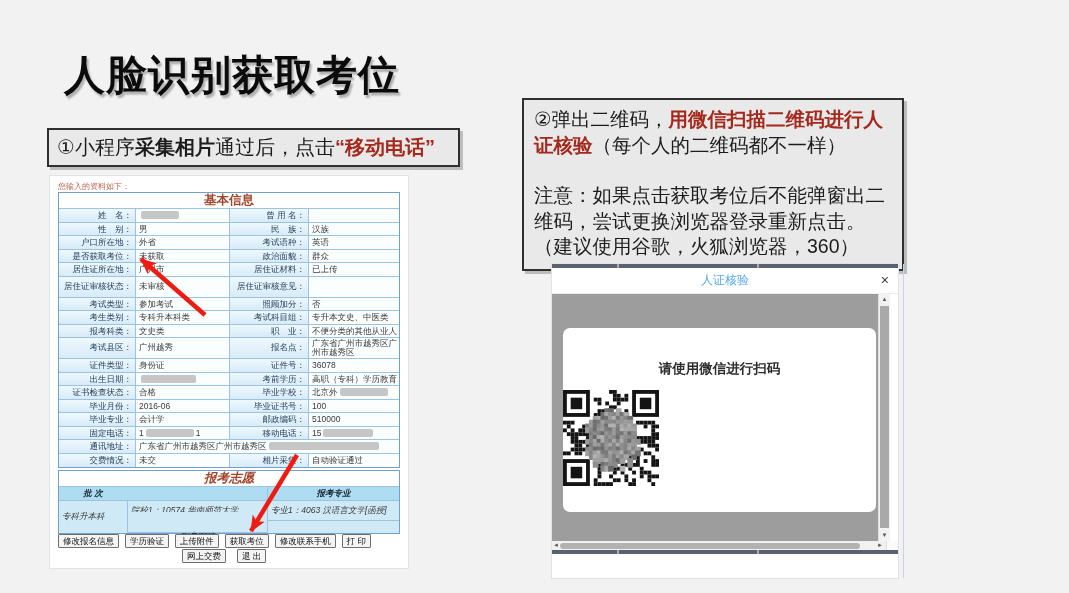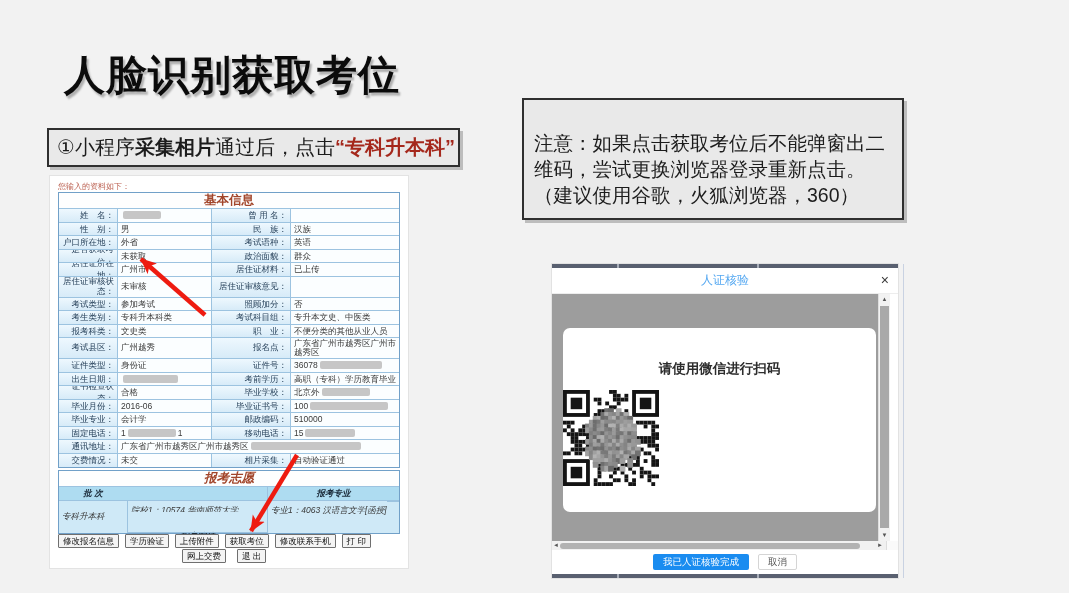--- a/index.html
+++ b/index.html
@@ -23,35 +23,35 @@
   .ttl{height:15px;line-height:15px;text-align:center;font-weight:bold;font-size:12.5px;
        color:#a2452a;border-bottom:1px solid #9cc3e0;background:#fefefe;}
   .frow{display:flex;border-bottom:1px solid #9cc3e0;height:13.5px;box-sizing:border-box;align-items:stretch;}
   .frow:last-child{border-bottom:none;}
   .frow.tall{height:21px;}
   .fcell{box-sizing:border-box;overflow:hidden;line-height:12.5px;display:flex;align-items:center;}
   .tall .fcell{line-height:9.5px;}
   .flab{background:linear-gradient(180deg,#eef8fe,#d7ebf8);color:#27415a;justify-content:flex-end;
         text-align:right;padding-right:3px;}
   .fval{background:#fbfeff;padding-left:3px;border-left:1px solid #9cc3e0;flex-wrap:wrap;}
-  .c0{width:58px;flex:none;}
+  .c0{width:76px;flex:none;}
   .c1{width:95px;flex:none;border-right:1px solid #9cc3e0;}
   .c2{width:78px;flex:none;background:linear-gradient(180deg,#eef8fe,#d7ebf8);}
   .c3{flex:1;}
   .cfull{flex:1;}
   .blur{display:inline-block;height:8px;background:#c6c6c6;border-radius:2px;margin:0 2px;flex:none;}
   
   .wtable{position:absolute;left:8px;top:294px;width:342px;border:1px solid #71a0c8;background:#fff;box-sizing:border-box;font-style:italic;}
   .whead{display:flex;height:13px;background:#aedcf1;font-weight:bold;border-bottom:1px solid #9cc3e0;}
   .wh{box-sizing:border-box;text-align:center;line-height:12px;color:#1b2b3a;}
   .wh1{width:68px;}.wh2{width:140px;border-left:1px solid #9cc3e0;margin-top:43px;}.wh3{flex:1;border-left:1px solid #9cc3e0;}
   .wdata{display:flex;height:32px;background:#cfe9f7;}
   .wbatch{width:68px;box-sizing:border-box;display:flex;align-items:center;padding-left:3px;}
   .wcol{width:140px;box-sizing:border-box;border-left:1px solid #9cc3e0;display:flex;flex-direction:column;gap:20px;}
-  .wmaj{flex:1;box-sizing:border-box;border-left:1px solid #9cc3e0;display:flex;flex-direction:row;}
+  .wmaj{flex:1;box-sizing:border-box;border-left:1px solid #9cc3e0;display:flex;flex-direction:column;}
   .wsub1{height:19px;line-height:18px;padding-left:3px;overflow:hidden;}
   .wsub2{flex:1;border-top:1px solid #9cc3e0;}
   
   .btnrow1{position:absolute;left:8px;top:358px;width:313px;display:flex;justify-content:space-between;}
   .fbtn{font-family:inherit;font-size:8.5px;color:#111;background:#f4f4f4;border:1px solid #6f6f6f;
         border-radius:1px;padding:1px 4px;line-height:10px;cursor:pointer;}
   .b2a{position:absolute;left:132px;top:373px;}
   .b2b{position:absolute;left:187px;top:373px;}
   
   .arrows{position:absolute;left:0;top:0;width:1069px;height:593px;pointer-events:none;z-index:6;}
@@ -85,24 +85,25 @@
   .winline{position:absolute;left:903px;top:264px;width:1px;height:314px;background:#c9d2e2;}
 </style>
 </head>
 <body>
 
 <div class="stage">
 
   <div class="headline">人脸识别获取考位</div>
 
   <div class="ibox step1">
-    <span>①小程序</span><b>采集相片</b><span>通过后，点击</span><b class="red-b">“专科升本科”</b>
+    <span>①小程序</span><b>采集相片</b><span>通过后，点击</span><b class="red-b">“移动电话”</b>
   </div>
 
   <div class="ibox step2">
+    <div><span>②弹出二维码，</span><span class="red-b">用微信扫描二维码进行人证核验</span><span>（每个人的二维码都不一样）</span></div>
     <div class="note">注意：如果点击获取考位后不能弹窗出二维码，尝试更换浏览器登录重新点击。（建议使用谷歌，火狐浏览器，360）</div>
   </div>
 
   <div class="panel">
     <div class="intro">您输入的资料如下：</div>
 
     <div class="btable">
       <div class="ttl">基本信息</div>
       <div id="basic-rows">
           <div class="frow">
@@ -659,21 +660,17 @@
         <div class="vthumb"></div>
         <div class="varr vdn">▼</div>
       </div>
     </div>
     <div class="hscroll">
       <span class="harr hlf">◄</span>
       <div class="hthumb"></div>
       <span class="harr hrt">►</span>
       <div class="hcorner"></div>
     </div>
-    <div class="dfooter">
-      <button class="dconfirm">我已人证核验完成</button>
-      <button class="dcancel">取消</button>
-    </div>
     <div class="dstrip"></div>
   </div>
   <div class="winline"></div>
 
 </div>
 
 </body></html>

